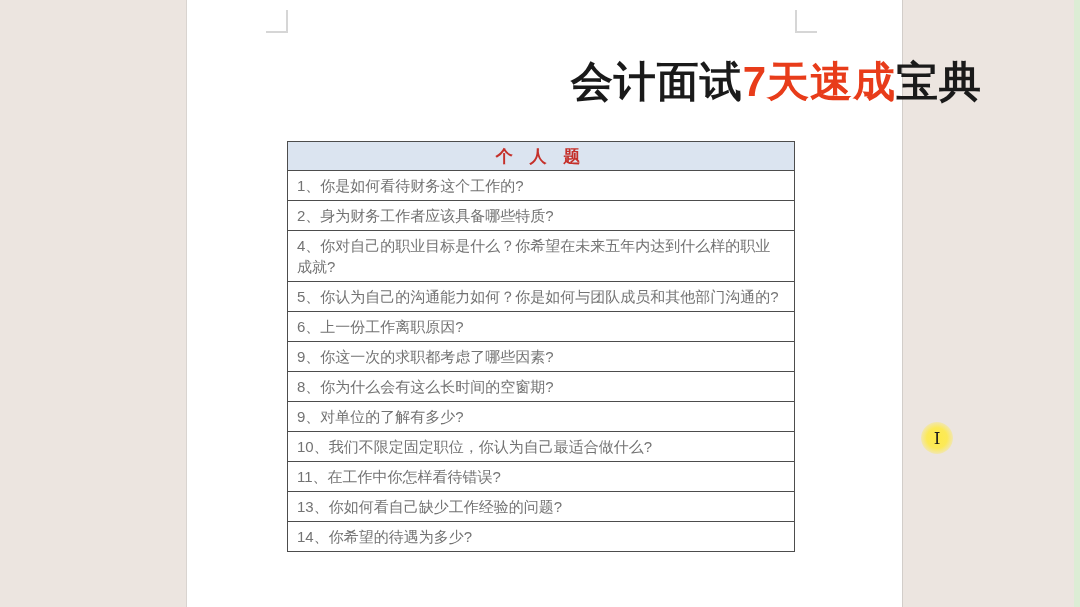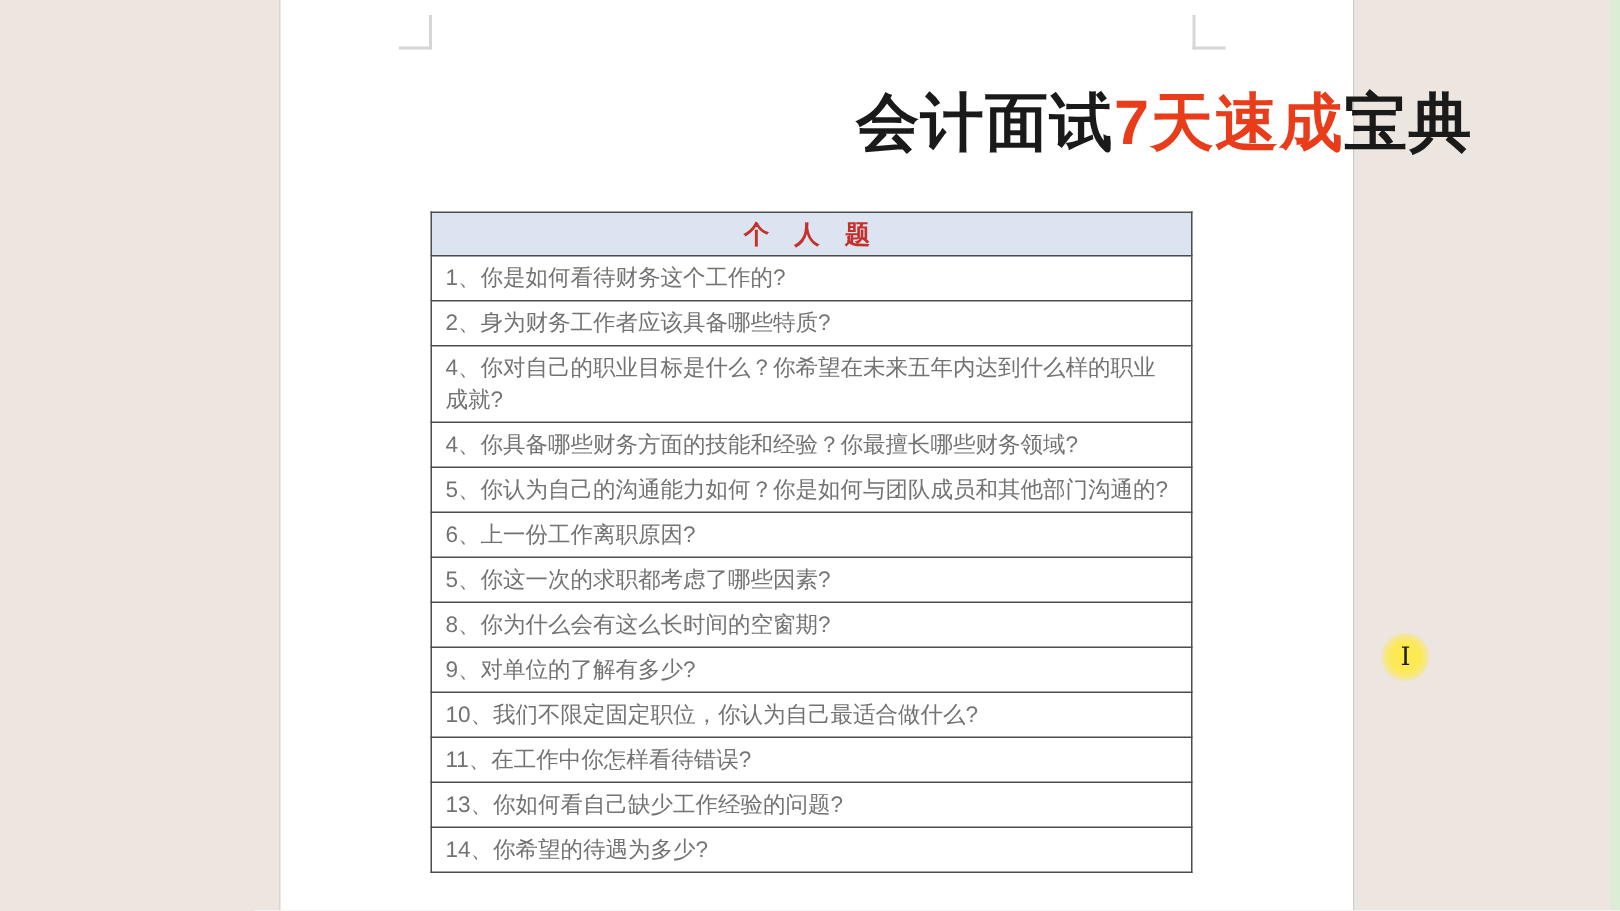--- a/index.html
+++ b/index.html
@@ -105,30 +105,27 @@
       <tr>
           <td>1、你是如何看待财务这个工作的?</td>
         </tr>
       <tr>
           <td>2、身为财务工作者应该具备哪些特质?</td>
         </tr>
       <tr>
           <td>4、你对自己的职业目标是什么？你希望在未来五年内达到什么样的职业成就?</td>
         </tr>
       <tr>
-          <td>4、你具备哪些财务方面的技能和经验？你最擅长哪些财务领域?</td>
-        </tr>
-      <tr>
           <td>5、你认为自己的沟通能力如何？你是如何与团队成员和其他部门沟通的?</td>
         </tr>
       <tr>
           <td>6、上一份工作离职原因?</td>
         </tr>
       <tr>
-          <td>5、你这一次的求职都考虑了哪些因素?</td>
+          <td>9、你这一次的求职都考虑了哪些因素?</td>
         </tr>
       <tr>
           <td>8、你为什么会有这么长时间的空窗期?</td>
         </tr>
       <tr>
           <td>9、对单位的了解有多少?</td>
         </tr>
       <tr>
           <td>10、我们不限定固定职位，你认为自己最适合做什么?</td>
         </tr>

